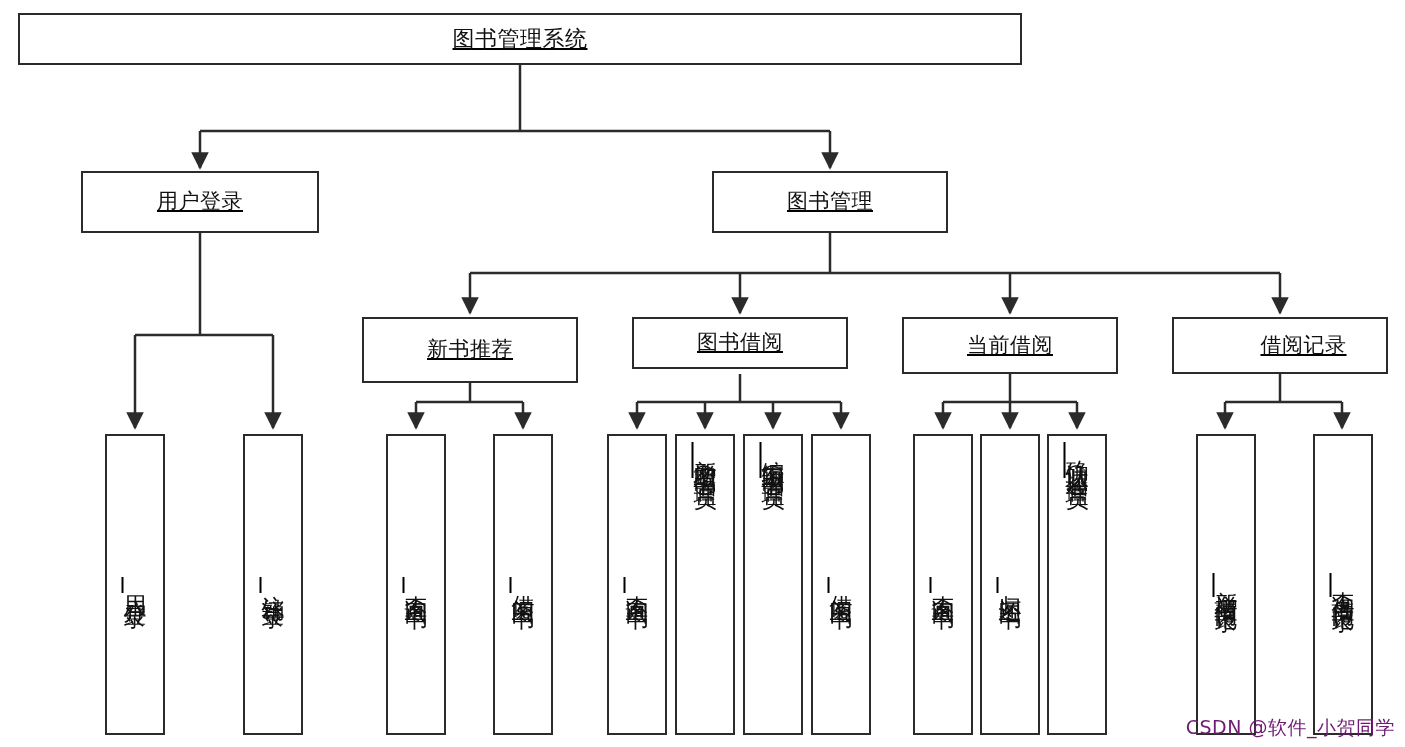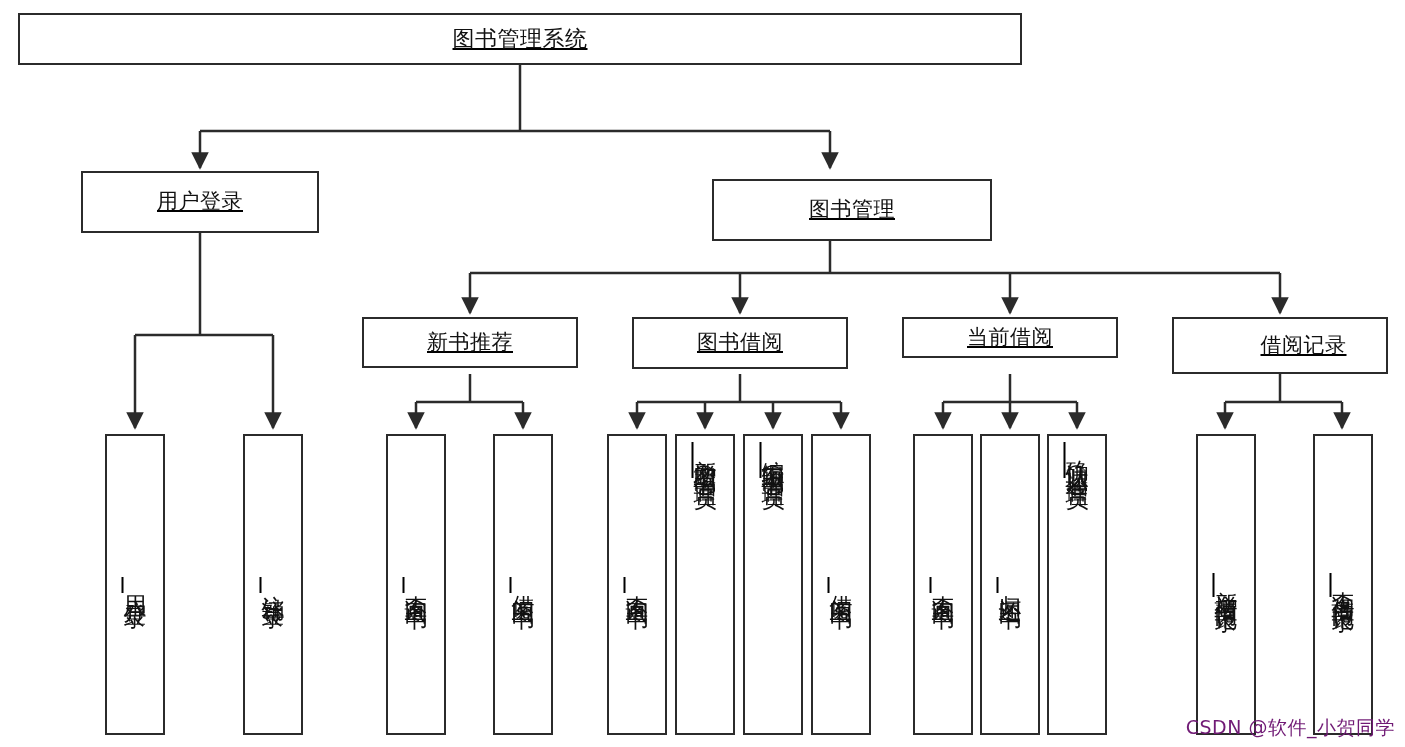--- a/index.html
+++ b/index.html
@@ -132,31 +132,31 @@
     </g>
   </svg>
 
   <div class="node horiz root" style="left:18px; top:13px; width:1004px; height:52px;">
     <span class="node-label">图书管理系统</span>
   </div>
 
   <div class="node horiz" style="left:81px; top:171px; width:238px; height:62px;">
     <span class="node-label">用户登录</span>
   </div>
-  <div class="node horiz" style="left:712px; top:179px; width:280px; height:62px;">
+  <div class="node horiz" style="left:712px; top:171px; width:236px; height:62px;">
     <span class="node-label">图书管理</span>
   </div>
 
-  <div class="node horiz" style="left:362px; top:317px; width:216px; height:51px;">
+  <div class="node horiz" style="left:362px; top:317px; width:216px; height:66px;">
     <span class="node-label">新书推荐</span>
   </div>
   <div class="node horiz" style="left:632px; top:317px; width:216px; height:52px;">
     <span class="node-label">图书借阅</span>
   </div>
-  <div class="node horiz" style="left:902px; top:317px; width:216px; height:41px;">
+  <div class="node horiz" style="left:902px; top:317px; width:216px; height:57px;">
     <span class="node-label">当前借阅</span>
   </div>
   <div class="node horiz" style="left:1172px; top:317px; width:216px; height:57px;padding-left:47px;">
     <span class="node-label">借阅记录</span>
   </div>
 
   <div class="node leaf centered" style="left:105px; top:434px; width:60px; height:301px;">
     <span class="node-label">用户登录</span>
   </div>
   <div class="node leaf centered" style="left:243px; top:434px; width:60px; height:301px;">

